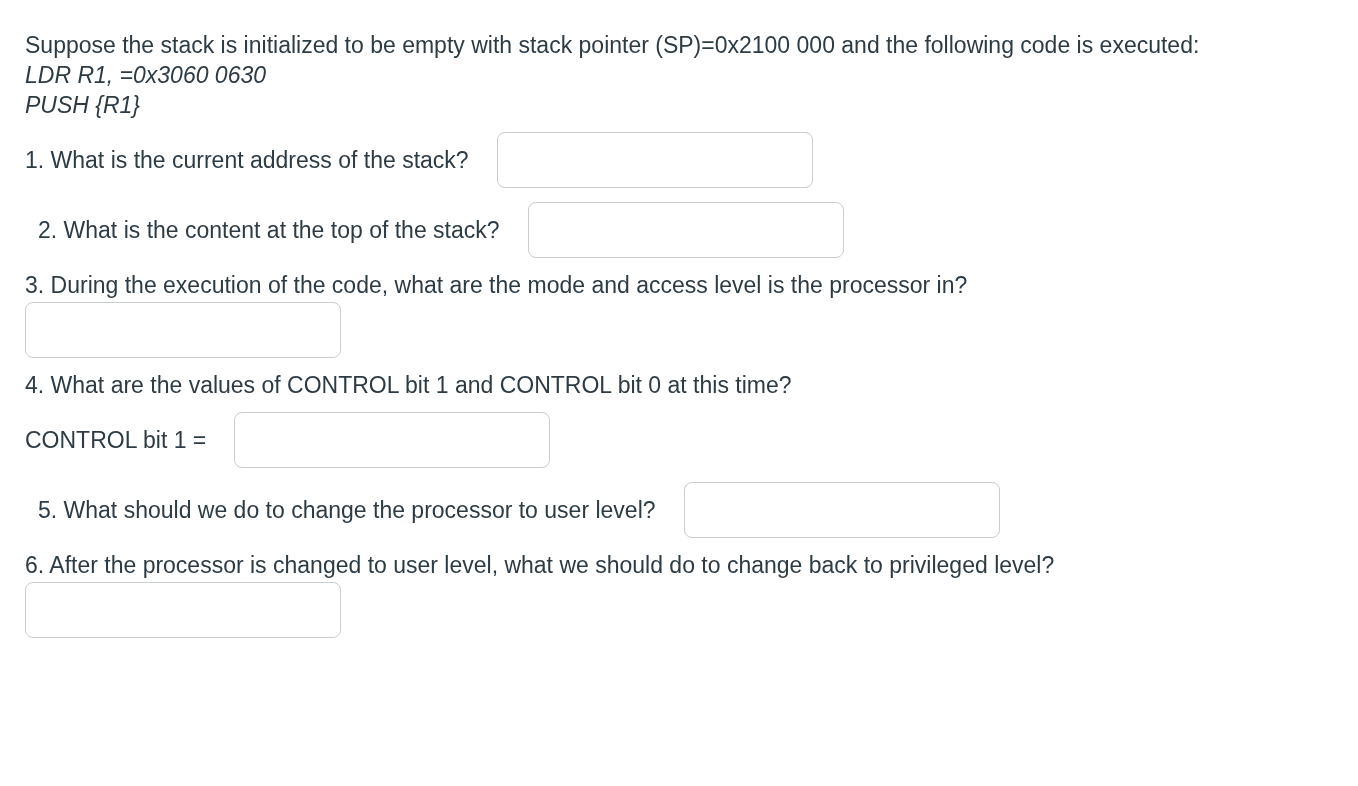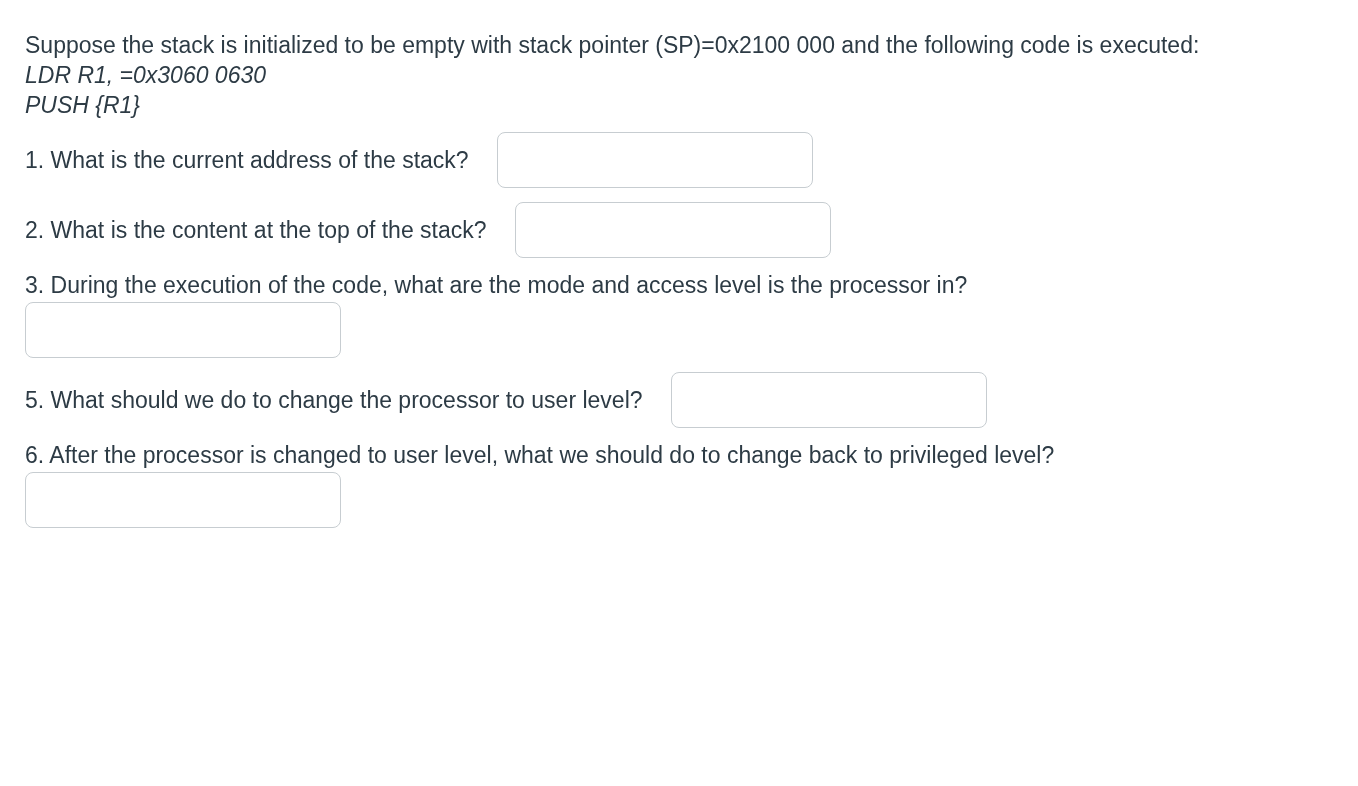--- a/index.html
+++ b/index.html
@@ -38,21 +38,21 @@
     background: #ffffff;
     border: 1px solid #c7cdd1;
     border-radius: 8px;
     font-family: inherit;
     font-size: inherit;
     color: inherit;
     padding: 0 12px;
   }
   .blank-block { display: block; margin-top: 2px; }
   .mt12 { margin-top: 12px; }
-  .mt14 { margin-top: 14px; }
+  .mt14 { margin-top: 14px; margin-left: 13px; }
 </style>
 </head>
 <body>
 
 <main class="quiz">
 
   <p class="intro">Suppose the stack is initialized to be empty with stack pointer (SP)=0x2100 000 and the following code is executed:</p>
 
   <p class="code">LDR R1, =0x3060 0630</p>
 
@@ -67,21 +67,26 @@
     <span class="q-text">2. What is the content at the top of the stack?</span>
     <input type="text" class="blank" value="" style="">
   </div>
 
   <div>
     <p class="mt12">3. During the execution of the code, what are the mode and access level is the processor in?</p>
     <input type="text" class="blank blank-block" value="" style="">
   </div>
 
   <div>
+    <p class="mt12">4. What are the values of CONTROL bit 1 and CONTROL bit 0 at this time?</p>
 
+    <div class="q-row mt12">
+      <span class="q-text">CONTROL bit 1 =</span>
+      <input type="text" class="blank" value="" style="">
+    </div>
 
   </div>
 
   <div class="q-row mt14">
     <span class="q-text">5. What should we do to change the processor to user level?</span>
     <input type="text" class="blank" value="" style="">
   </div>
 
   <div>
     <p class="mt12">6. After the processor is changed to user level, what we should do to change back to privileged level?</p>

